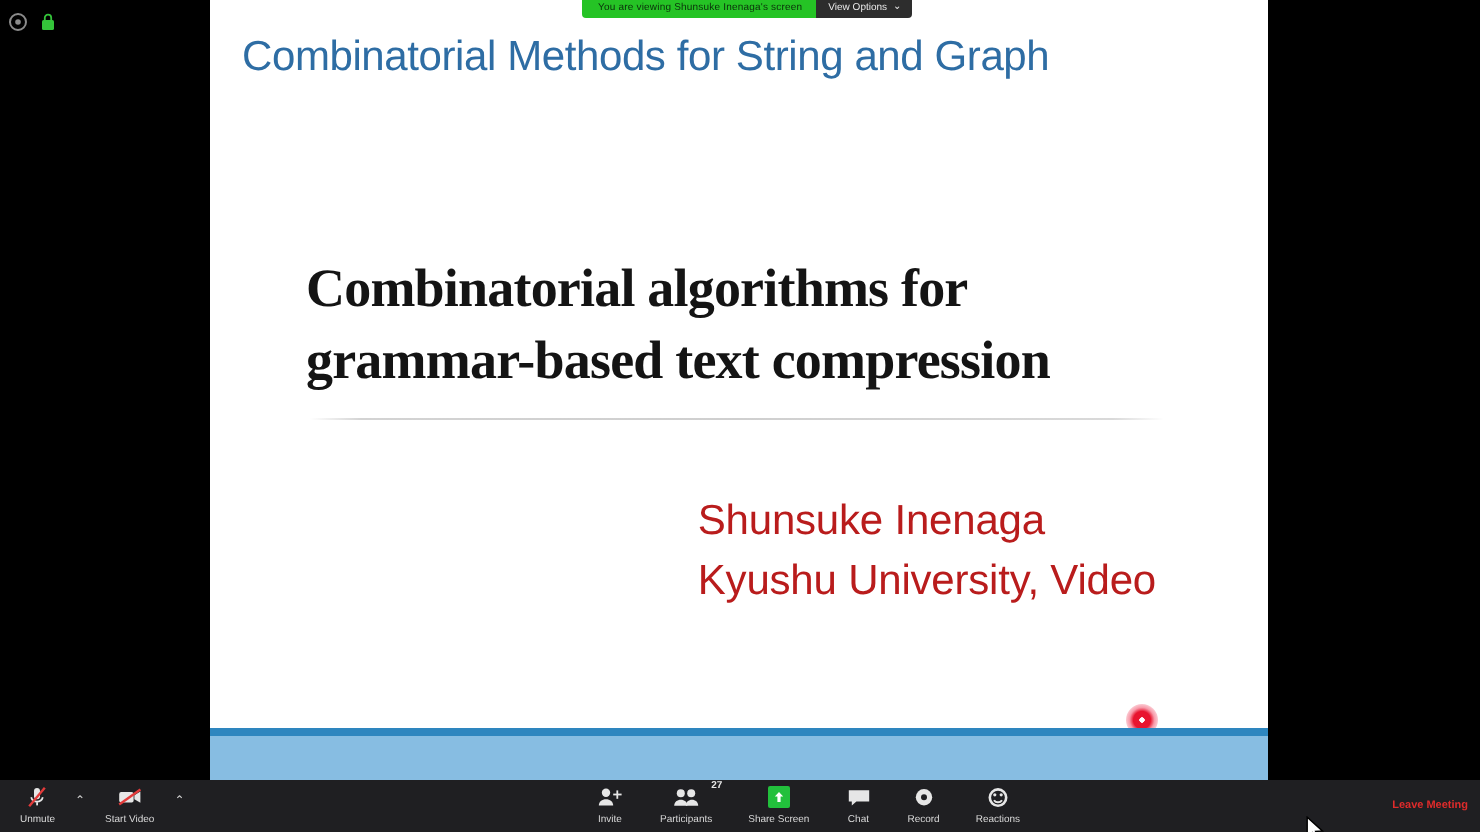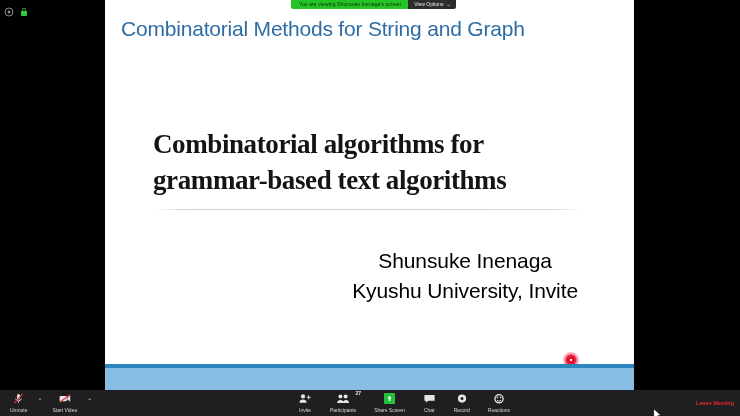--- a/index.html
+++ b/index.html
@@ -118,22 +118,22 @@
     left: 50px;
     top: 209px;
     width: 427px;
     height: 1px;
     background: linear-gradient(to right, #ffffff 0%, #d3d3d3 6%, #cfcfcf 50%, #d9d9d9 94%, #ffffff 100%);
   }
   .slide-authors {
     position: absolute;
     right: 56px;
     top: 246px;
-    text-align: center;
-    color: #000000;
+    text-align: left;
+    color: #b91c1c;
     font-size: 21px;
     line-height: 30px;
     letter-spacing: -0.1px;
   }
   .slide-band-line {
     position: absolute;
     left: 0;
     bottom: 27px;
     width: 529px;
     height: 4px;
@@ -286,28 +286,28 @@
       <span>View Options</span>
       <span class="caret">⌄</span>
     </div>
   </div>
 
   <div class="slide-wrap">
     <div class="slide-header">Combinatorial Methods for String and Graph</div>
 
     <div class="slide-title">
       <div>Combinatorial algorithms for</div>
-      <div>grammar-based text algorithms</div>
+      <div>grammar-based text compression</div>
     </div>
 
     <div class="slide-rule"></div>
 
     <div class="slide-authors">
       <div>Shunsuke Inenaga</div>
-      <div>Kyushu University, Invite</div>
+      <div>Kyushu University, Video</div>
     </div>
 
     <div class="annot-dot"></div>
 
     <div class="slide-band-line"></div>
     <div class="slide-band"></div>
   </div>
 
   <div class="toolbar">
 

